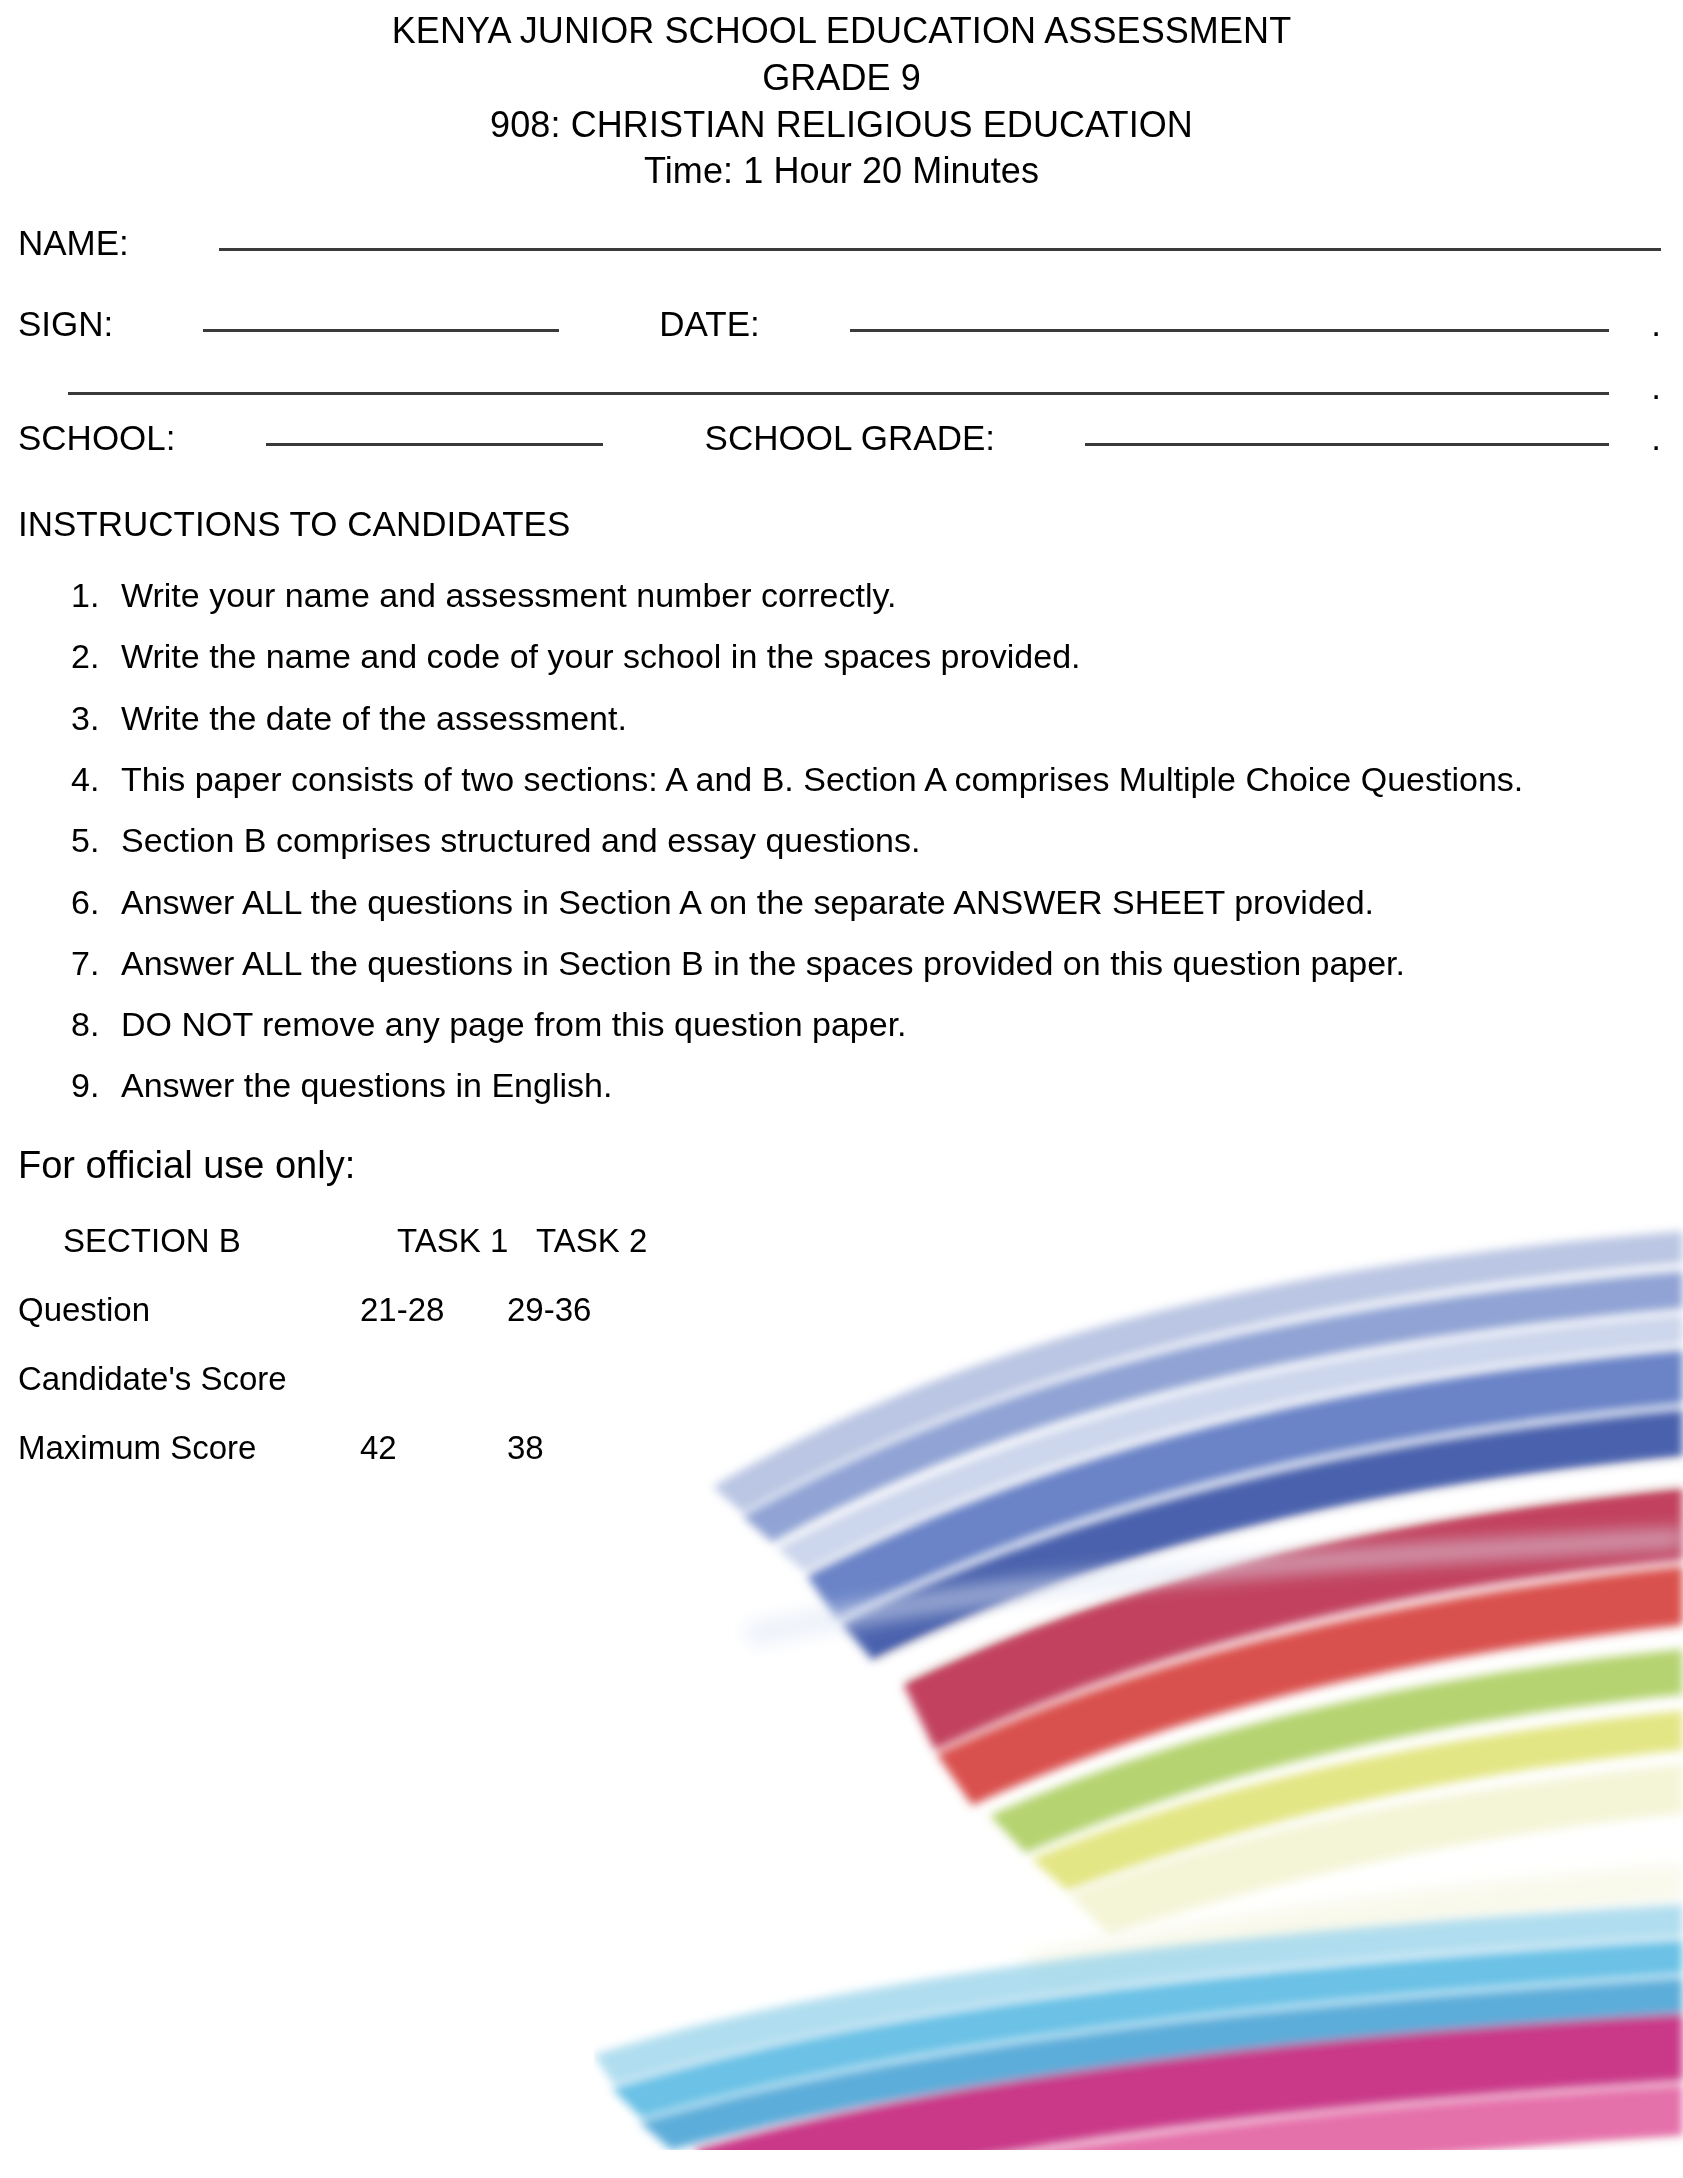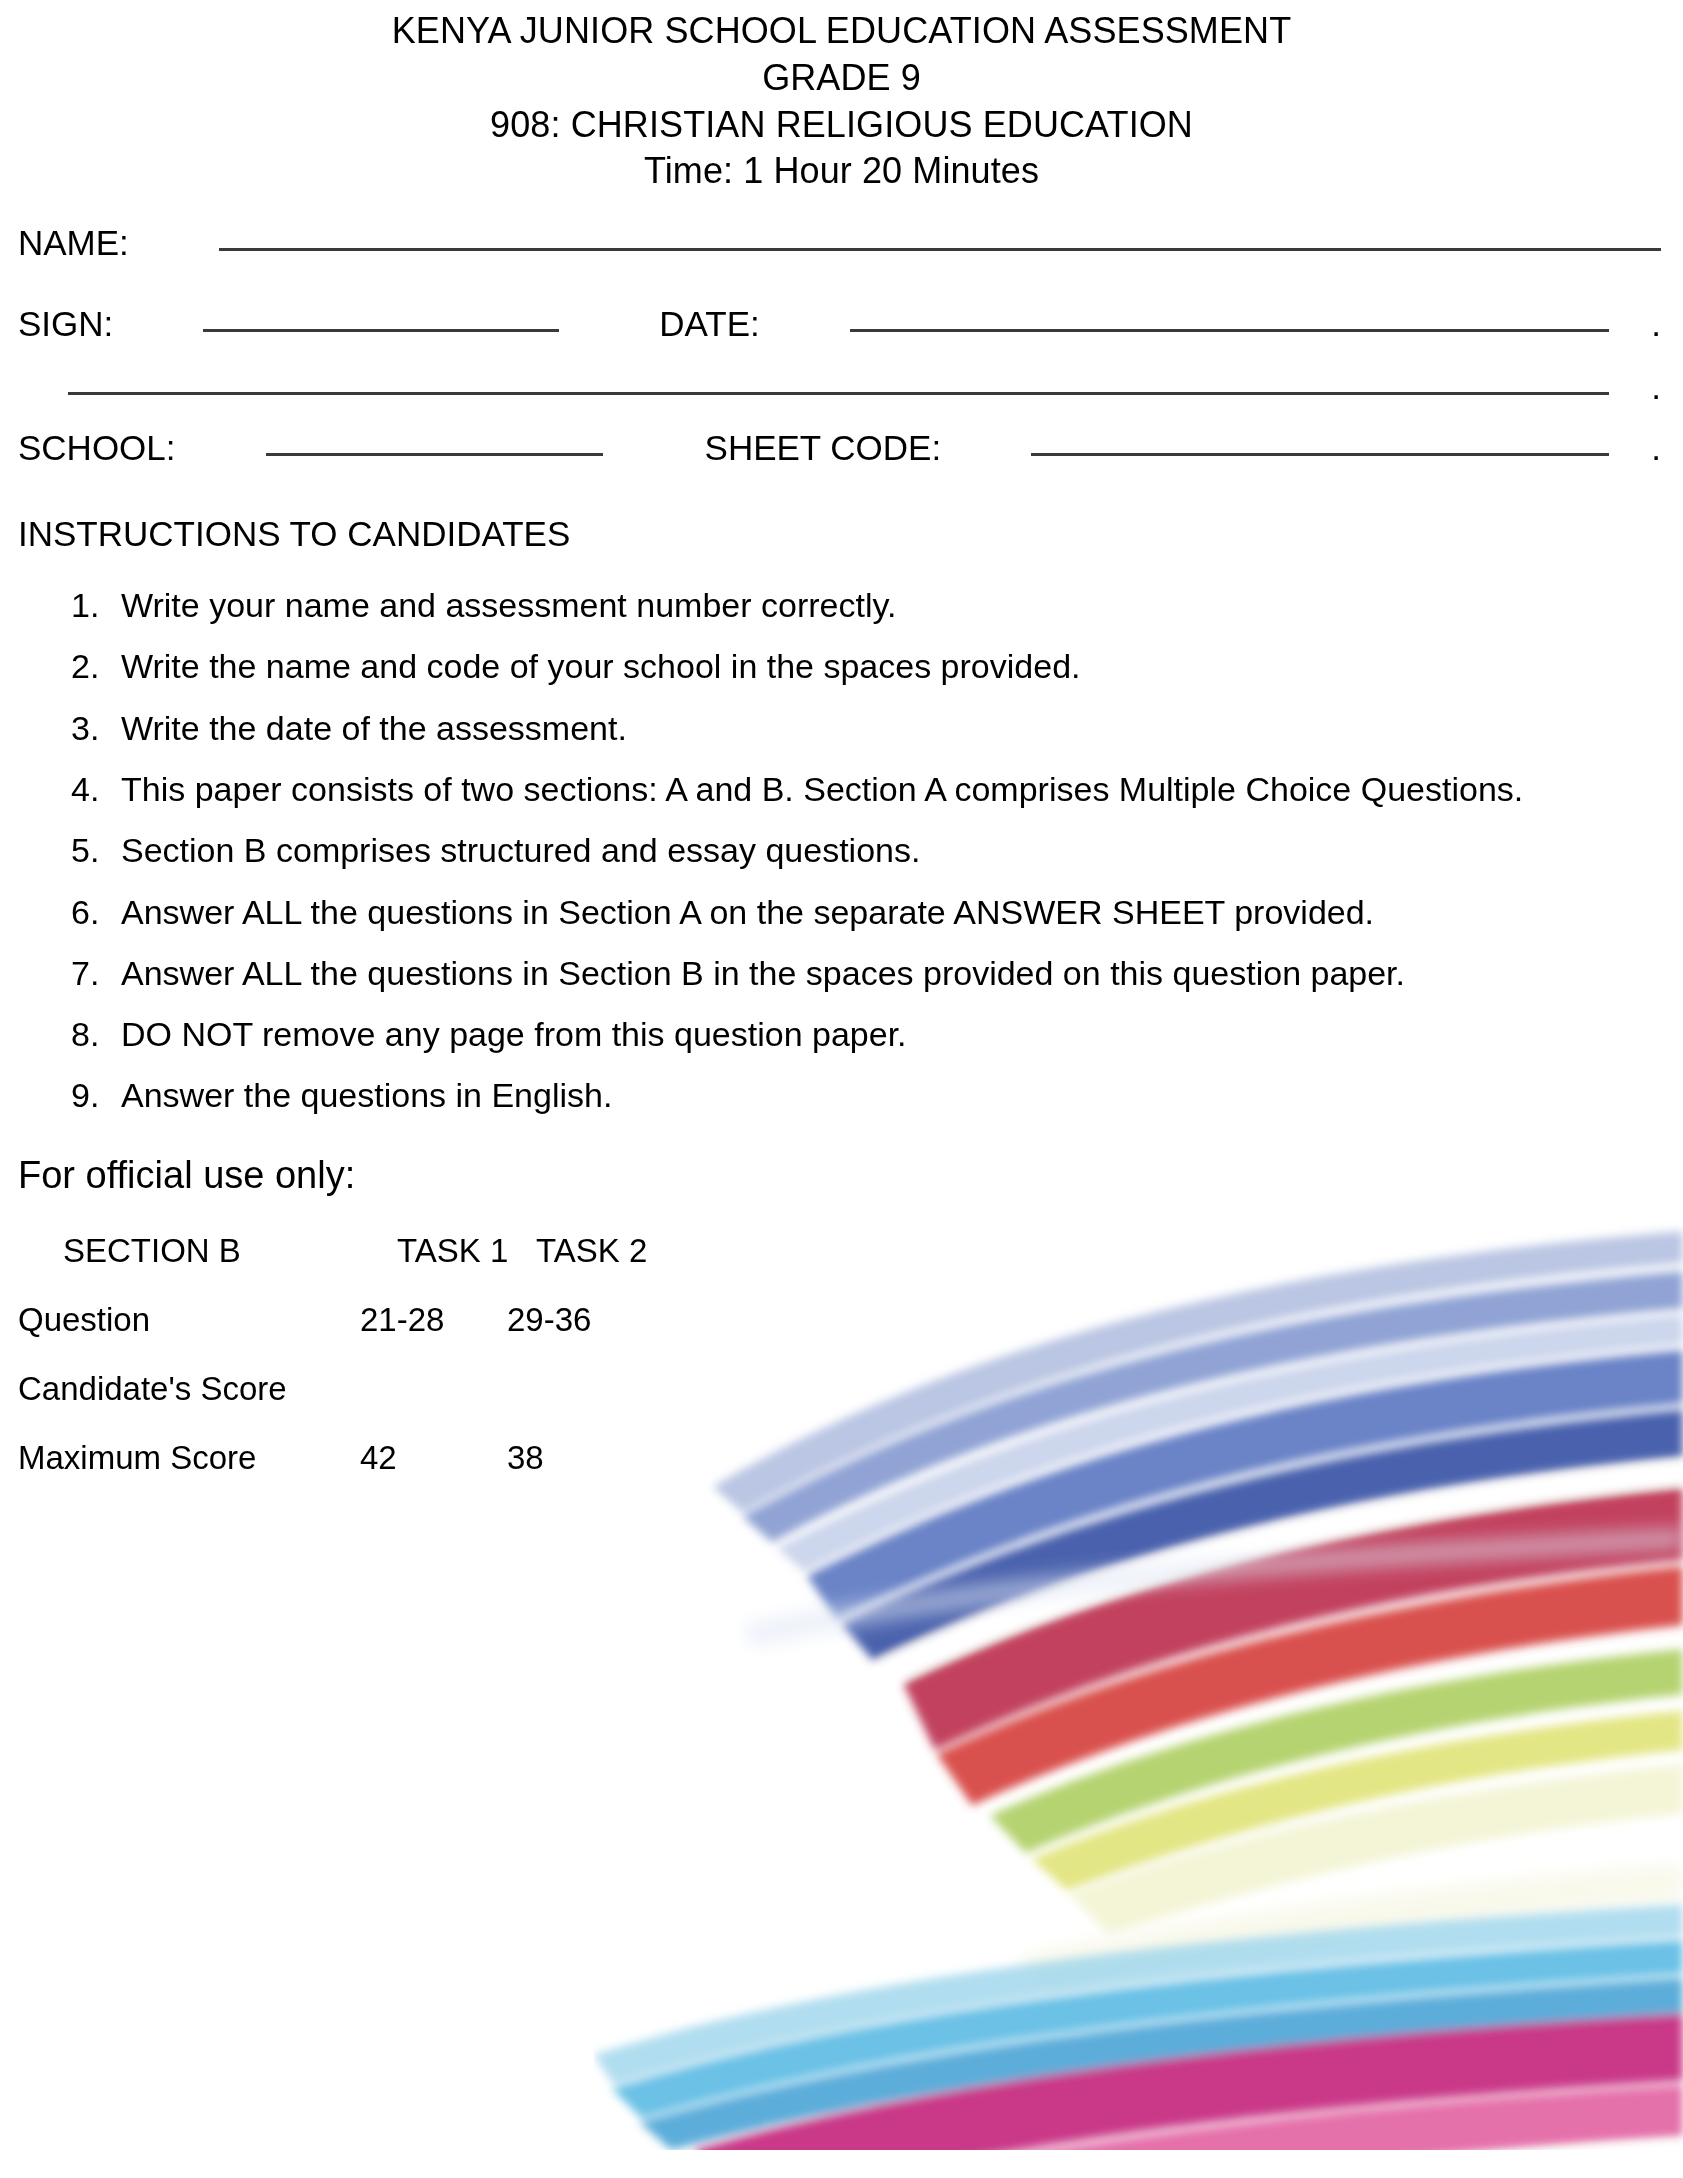--- a/index.html
+++ b/index.html
@@ -60,21 +60,21 @@
     font-size: 35px;
     line-height: 1.0;
     white-space: nowrap;
     display: flex;
     align-items: baseline;
     gap: 40px;
   }
   .frow-name   { margin-top: 10px; }
   .frow-sign   { margin-top: 46px; }
   .frow-cand   { margin-top: 28px; }
-  .frow-school { margin-top: 26px; }
+  .frow-school { margin-top: 16px; }
 
   .flabel { flex: 0 0 auto; }
   .fgap   { display: inline-block; width: 10px; flex: 0 0 auto; }
   .fline {
     flex: 0 0 auto;
     border-bottom: 3px solid #3a3a3a;
     position: relative;
     top: -4px;
     height: 0;
   }
@@ -242,21 +242,21 @@
         <span class="fgap"></span>
         <span class="fline fline-fill"></span>
         <span class="fdot">.</span>
       </div>
 
       <div class="field-row frow-school">
         <span class="flabel">SCHOOL:</span>
         <span class="fgap"></span>
         <span class="fline" style="width:337px"></span>
         <span class="fspacer" style="width:22px"></span>
-        <span class="flabel">SHEET CODE:</span>
+        <span class="flabel">SCHOOL GRADE:</span>
         <span class="fgap"></span>
         <span class="fline fline-fill"></span>
         <span class="fdot">.</span>
       </div>
 
     </div>
 
     <div class="instructions-title">INSTRUCTIONS TO CANDIDATES</div>
 
     <ol class="instructions">

